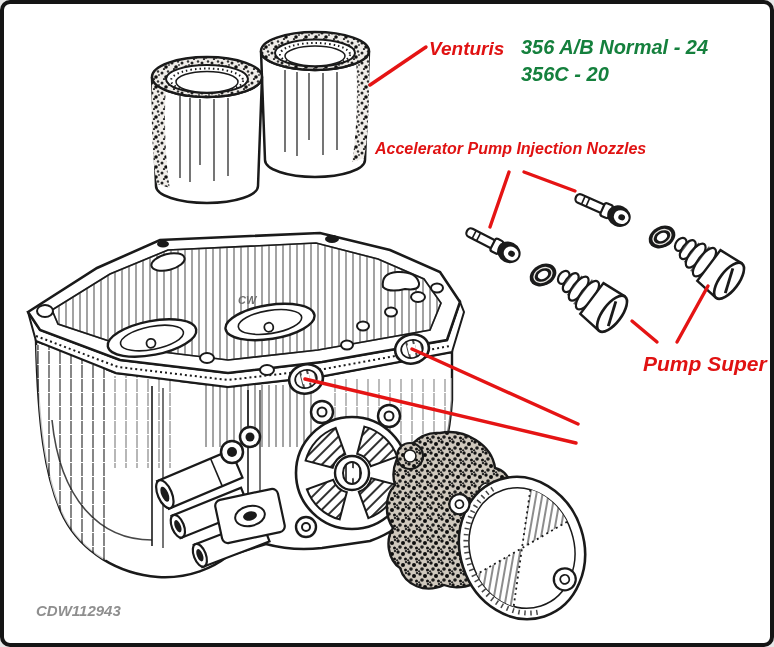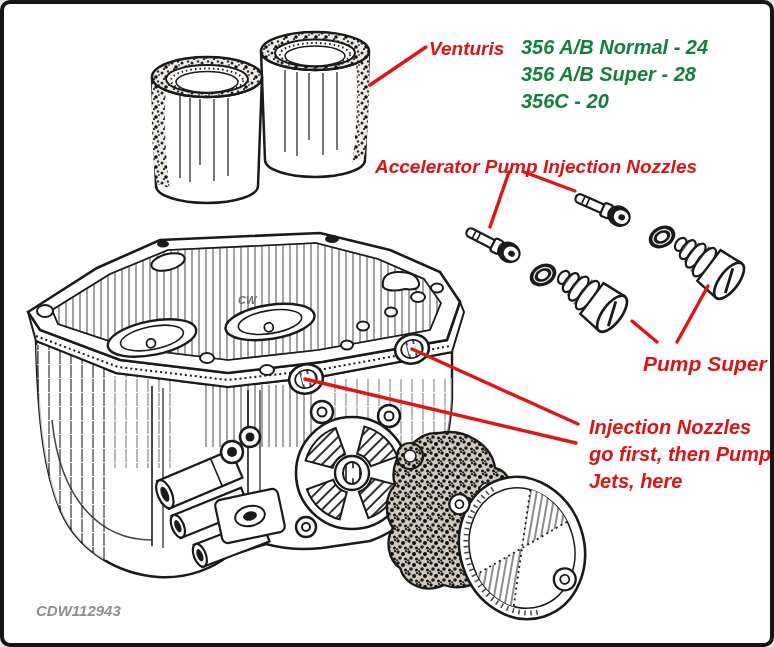--- a/index.html
+++ b/index.html
@@ -8,21 +8,21 @@
     background:#ffffff; border:4px solid #151515; border-radius:10px;
     overflow:hidden; font-family:"Liberation Sans", sans-serif;
   }
   .stage svg { position:absolute; left:-4px; top:-4px; }
   .lbl { position:absolute; font-style:italic; font-weight:bold; white-space:nowrap; }
   .red  { color:#e01212; }
   .ink  { color:#15803d; }
   .gray { color:#8f8f8f;text-align:right; }
   .venturis-label   { left:425px; top:34px;  font-size:19px; }
   .specs-block      { left:517px; top:30px;  font-size:20px; line-height:27px; }
-  .accel-label      { left:371px; top:152px; font-size:19px; }
+  .accel-label      { left:371px; top:136px; font-size:16px; }
   .pumpjets-label   { left:639px; top:348px; font-size:21px; }
   .note-block       { left:585px; top:410px; font-size:20px; line-height:27px; }
   .photo-id         { left:32px;  top:598px; font-size:15px; }
   .body-mark        { left:234px; top:290px; font-size:11px; color:#6f6f6f; }
 </style>
 </head>
 <body>
 
 <div class="stage">
 
@@ -271,29 +271,23 @@
       <line x1="708" y1="286" x2="677" y2="342"></line>
       <line x1="412" y1="349" x2="578" y2="424"></line>
       <line x1="305" y1="379" x2="576" y2="443"></line>
     </g>
   </svg>
 
   <div class="lbl red venturis-label">Venturis</div>
 
   <div class="lbl ink specs-block">
     <div>356 A/B Normal - 24</div>
-    <div>356 A/B Super - 28</div>
     <div>356C - 20</div>
   </div>
 
   <div class="lbl red accel-label">Accelerator Pump Injection Nozzles</div>
 
   <div class="lbl red pumpjets-label">Pump Super</div>
 
-  <div class="lbl red note-block">
-    <div>Injection Nozzles</div>
-    <div>go first, then Pump</div>
-    <div>Jets, here</div>
-  </div>
 
   <div class="lbl gray photo-id">CDW112943</div>
   <div class="lbl body-mark">CW</div>
 </div>
 
 </body></html>

